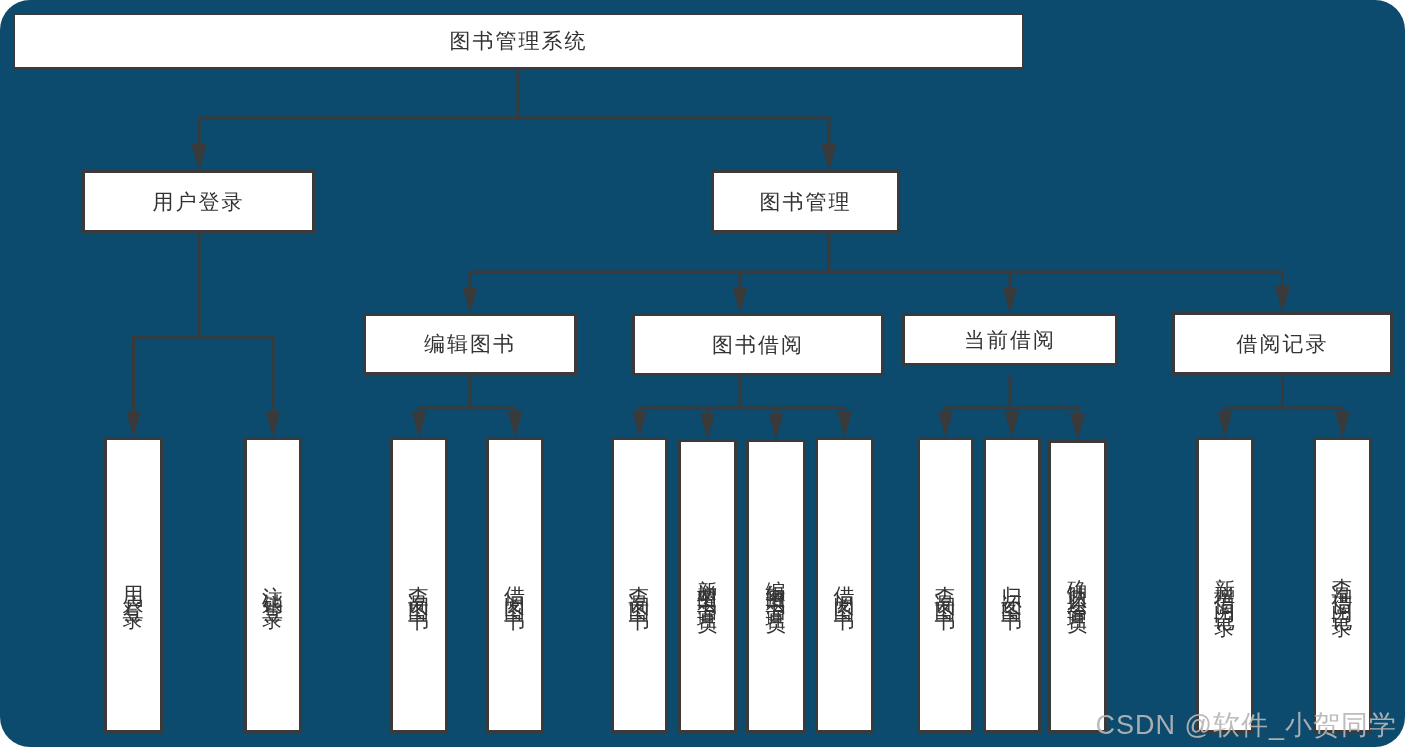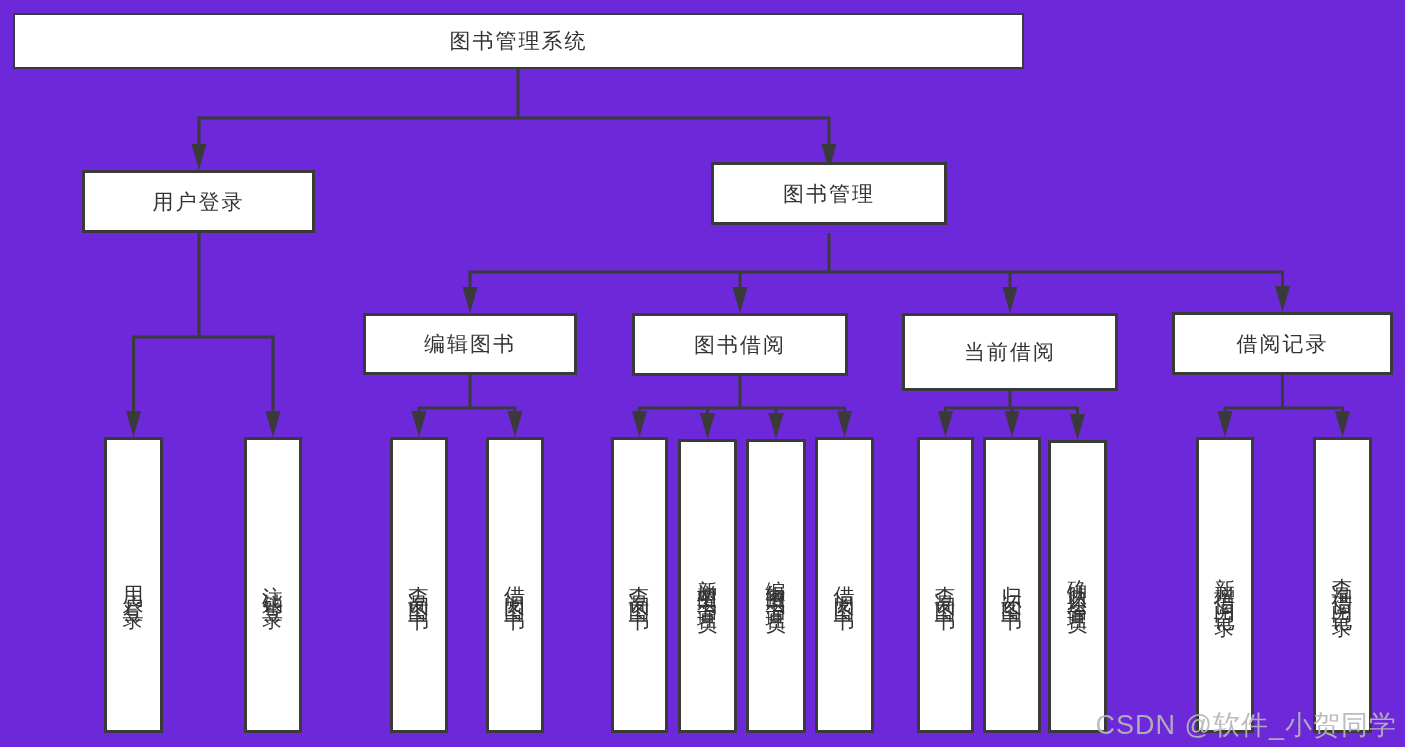--- a/index.html
+++ b/index.html
@@ -5,22 +5,23 @@
   html, body {
     margin: 0;
     padding: 0;
     background: #ffffff;
     font-family: "Liberation Sans", "DejaVu Sans", sans-serif;
   }
   .stage {
     position: relative;
     width: 1405px;
     height: 747px;
-    background: #6d28d9;
+    background: #0c4a6e;
     overflow: hidden;
+    border-radius: 30px;
   }
   svg.wires {
     position: absolute;
     left: 0; top: 0;
     width: 1405px;
     height: 747px;
     z-index: 1;
   }
   svg.wires path.ln {
     fill: none;
@@ -125,25 +126,25 @@
     <g>
       <path class="ln" d="M1282.5 375 V408 M1225 414 V408 H1342.5 V414"></path>
       <path class="ah" d="M1225 437 l-7.5 -26 h15 Z"></path>
       <path class="ah" d="M1342.5 437 l-7.5 -26 h15 Z"></path>
     </g>
   </svg>
 
   <div class="node h root" style="left:13px; top:13px; width:1011px; height:56px;">图书管理系统</div>
 
   <div class="node h" style="left:82px; top:170px; width:233px; height:63px;">用户登录</div>
-  <div class="node h" style="left:711px; top:162px; width:236px; height:63px;">图书管理</div>
+  <div class="node h" style="left:711px; top:170px; width:189px; height:63px;">图书管理</div>
 
   <div class="node h" style="left:363px; top:313px; width:214px; height:62px;">编辑图书</div>
-  <div class="node h" style="left:632px; top:313px; width:216px; height:63px;">图书借阅</div>
-  <div class="node h" style="left:902px; top:313px; width:216px; height:78px;">当前借阅</div>
+  <div class="node h" style="left:632px; top:313px; width:252px; height:63px;">图书借阅</div>
+  <div class="node h" style="left:902px; top:313px; width:216px; height:53px;">当前借阅</div>
   <div class="node h" style="left:1172px; top:312px; width:221px; height:63px;">借阅记录</div>
 
   <div class="node v" style="left:104px; top:437px; width:59px; height:296px;">用户登录</div>
   <div class="node v" style="left:244px; top:437px; width:58px; height:296px;">注销登录</div>
 
   <div class="node v" style="left:390px; top:437px; width:58px; height:296px;">查询图书</div>
   <div class="node v" style="left:486px; top:437px; width:58px; height:296px;">借阅图书</div>
 
   <div class="node v" style="left:611px; top:437px; width:57px; height:296px;">查询图书</div>
   <div class="node v long" style="left:678px; top:439px; width:59px; height:294px;">新增图书（管理员）</div>

